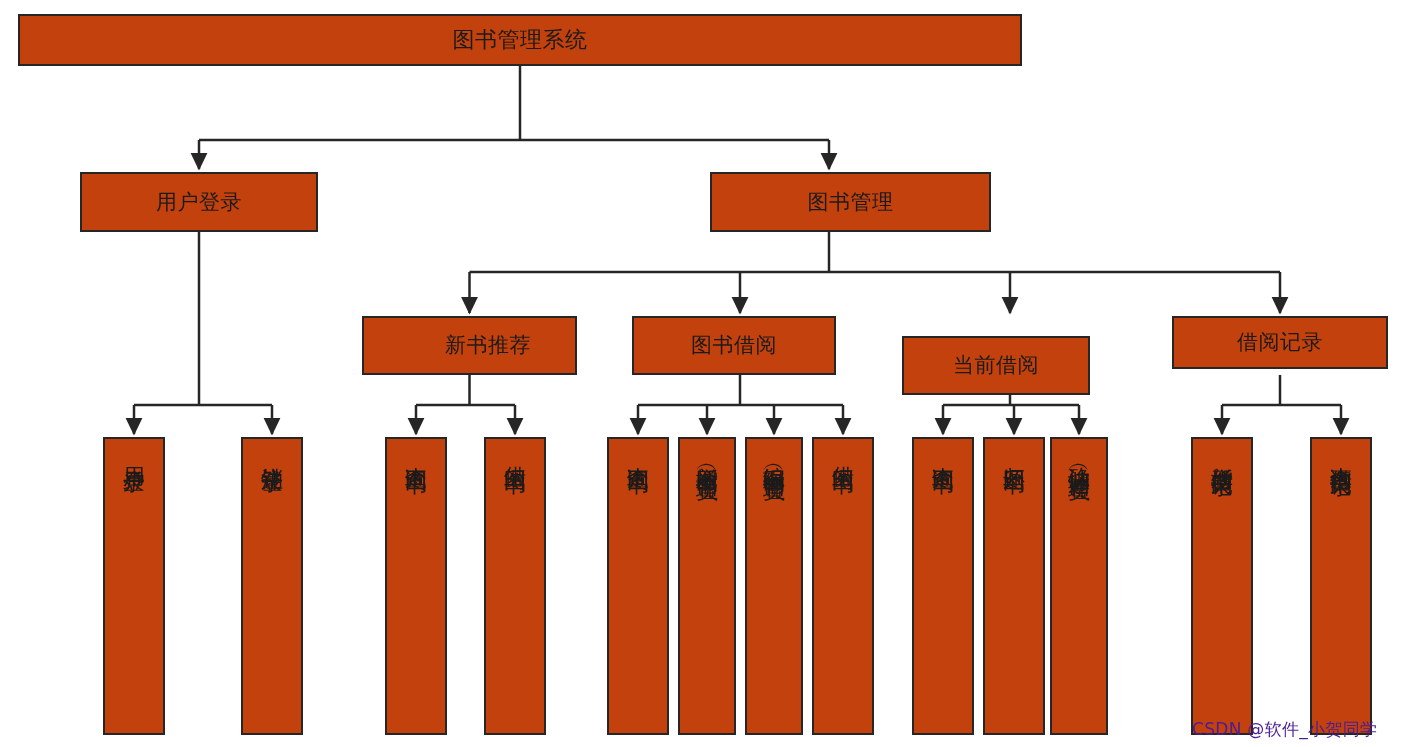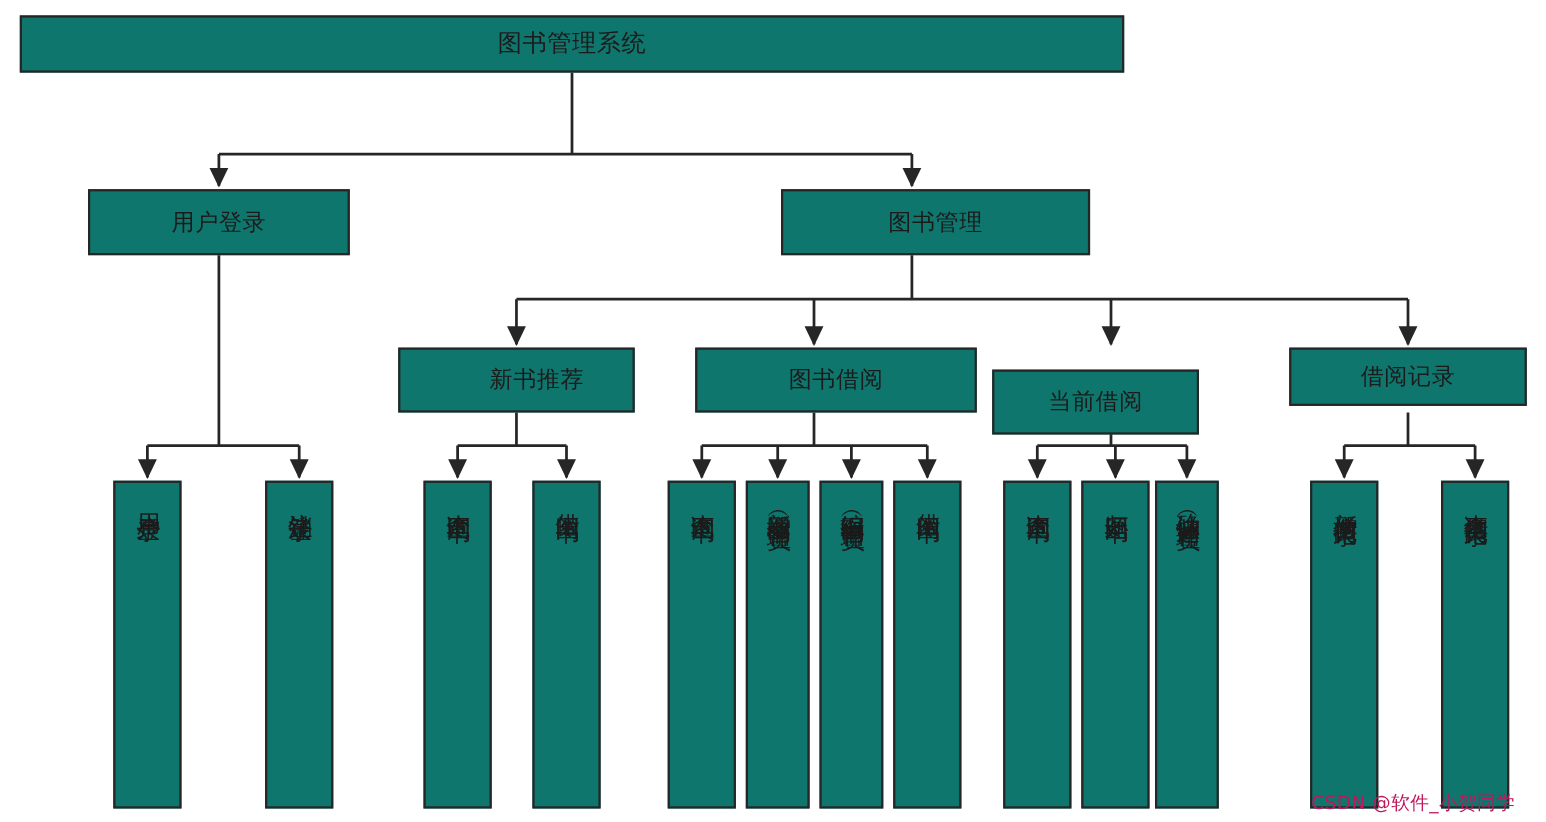--- a/index.html
+++ b/index.html
@@ -22,21 +22,21 @@
     left: 0;
     top: 0;
     width: 1405px;
     height: 747px;
     pointer-events: none;
   }
   .node {
     position: absolute;
     box-sizing: border-box;
     border: 2.5px solid #262626;
-    background: #0f766e;
+    background: #c2410c;
     display: flex;
     align-items: center;
     justify-content: center;
     color: #1b1b1b;
   }
   .node .lbl {
     display: block;
     text-align: center;
     line-height: 1.18;
     white-space: nowrap;
@@ -58,21 +58,21 @@
   .node.v .lbl {
     writing-mode: vertical-rl;
     text-orientation: upright;
     font-size: 22px;
     line-height: 1.0;
     letter-spacing: 2px;
     white-space: nowrap;
   }
   .watermark {
     position: absolute;
-    color: #be185d;
+    color: #4c1d95;
     font-size: 17px;
     white-space: nowrap;
     letter-spacing: 0.3px;
   }
 </style>
 </head>
 <body>
 
 <div id="stage">
 
@@ -125,21 +125,21 @@
       </div>
       <div class="node h" style="left: 80px; top: 172px; width: 238px; height: 60px;">
         <span class="lbl">用户登录</span>
       </div>
       <div class="node h" style="left: 710px; top: 172px; width: 281px; height: 60px;">
         <span class="lbl">图书管理</span>
       </div>
       <div class="node h" style="left: 362px; top: 316px; width: 215px; height: 59px; padding-left: 37px;">
         <span class="lbl">新书推荐</span>
       </div>
-      <div class="node h" style="left: 632px; top: 316px; width: 256px; height: 59px;">
+      <div class="node h" style="left: 632px; top: 316px; width: 204px; height: 59px;">
         <span class="lbl">图书借阅</span>
       </div>
       <div class="node h" style="left: 902px; top: 336px; width: 188px; height: 59px;">
         <span class="lbl">当前借阅</span>
       </div>
       <div class="node h" style="left: 1172px; top: 316px; width: 216px; height: 53px;">
         <span class="lbl">借阅记录</span>
       </div>
       <div class="node v" style="left: 103px; top: 437px; width: 62px; height: 298px;">
         <span class="lbl">用户登录</span>

